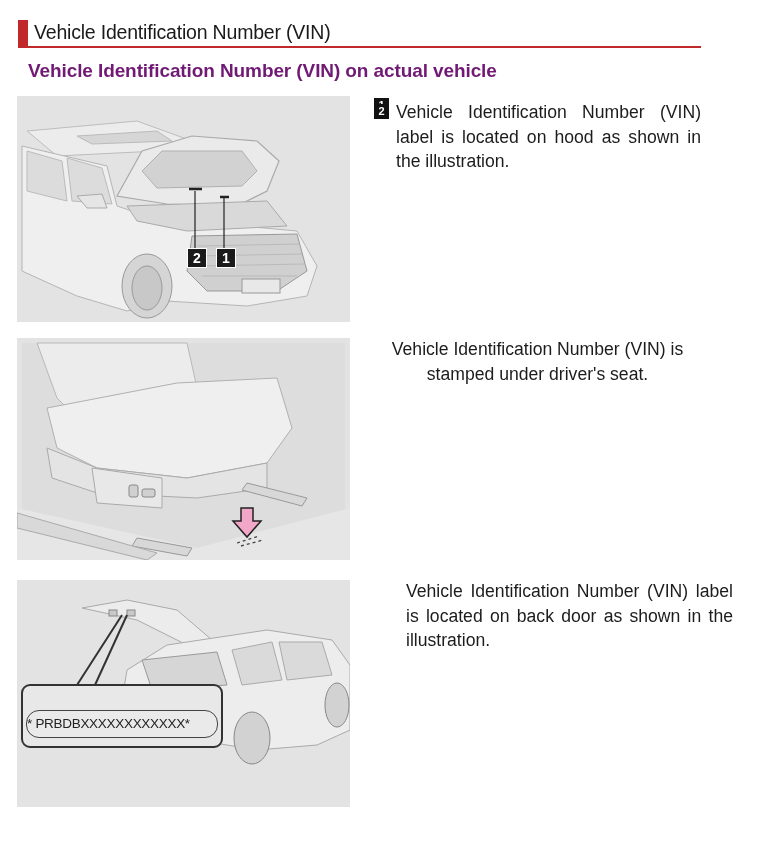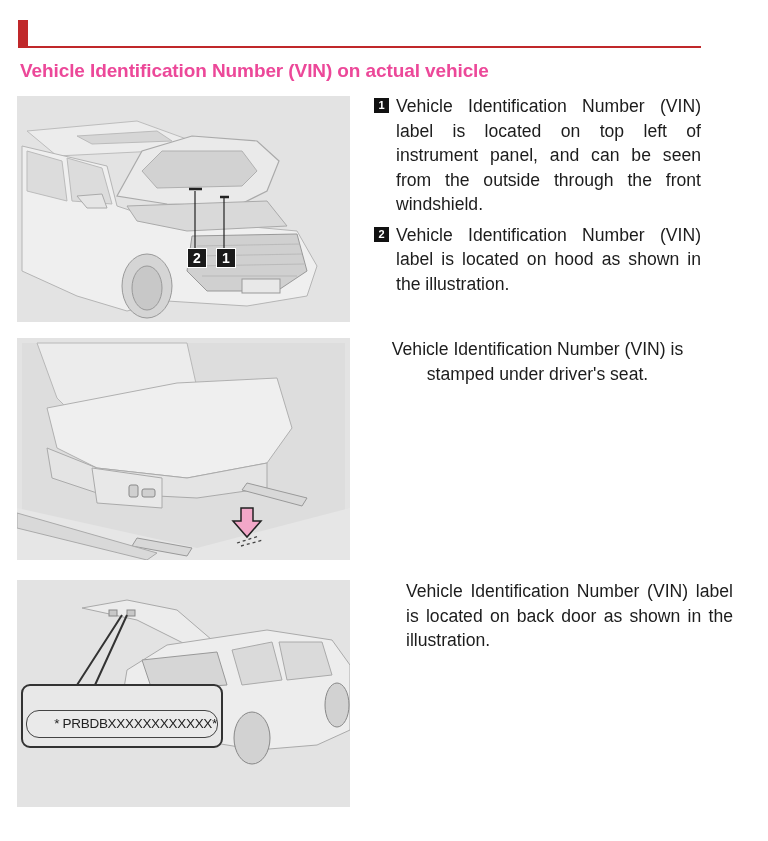--- a/index.html
+++ b/index.html
@@ -4,46 +4,47 @@
 <style>
   html, body { margin:0; padding:0; background:#ffffff; }
   body { width:768px; height:841px; position:relative; overflow:hidden;
          font-family:"Liberation Sans", "DejaVu Sans", sans-serif; color:#1a1a1a; }
 
   .section-header { position:absolute; left:18px; top:19px; width:683px; height:29px; }
   .section-header .bar { position:absolute; left:0; top:1px; width:10px; height:28px; background:#c0282a; }
   .section-header .title { position:absolute; left:16px; top:2px; font-size:19.5px; color:#1a1a1a; letter-spacing:-0.2px; }
   .section-header .rule { position:absolute; left:0; top:27px; width:683px; height:2px; background:#c0282a; }
 
-  .subheading { position:absolute; left:20px; top:60px; font-size:19px; font-weight:bold; color:#ec4899; letter-spacing:-0.1px; }
+  .subheading { position:absolute; left:28px; top:60px; font-size:19px; font-weight:bold; color:#701a75; letter-spacing:-0.1px; }
 
   .figure { position:absolute; left:17px; width:333px; background:#e3e3e3; overflow:hidden; }
   .fig1 { top:96px; height:226px; }
   .fig2 { top:338px; height:222px; }
   .fig3 { top:580px; height:227px; }
   .figure svg { position:absolute; left:0; top:0; width:100%; height:100%; }
 
   .text-block { position:absolute; left:374px; width:327px; font-size:17.6px; line-height:24.5px; color:#1c1c1c; text-align:justify; }
   .item { position:relative; padding-left:22px; margin-bottom:6px; }
   .item .num { position:absolute; left:0; top:4px; width:15px; height:15px; background:#111; color:#fff;
                font-size:11px; font-weight:bold; line-height:15px; text-align:center; }
   .tb1 { top:94px; }
   .tb2 { top:337px; text-align:center; }
   .tb3 { top:579px;margin-left:32px; }
 
   .callout-num { position:absolute; width:18px; height:18px; background:#1a1a1a; color:#fff; border:1.5px solid #fff;
                  font-size:14px; font-weight:bold; text-align:center; line-height:18px; }
   .vin-label { position:absolute; left:9px; top:130px; width:190px; height:26px; border:1.5px solid #444;
-               border-radius:13px; background:#eaeaea; font-size:13.5px; line-height:26px; text-align:right; color:#222; letter-spacing:-0.3px; }
+               border-radius:13px; background:#eaeaea; font-size:13.5px; line-height:26px; text-align:left; color:#222; letter-spacing:-0.3px; }
 </style>
 </head>
 <body>
 
 <div class="section-header">
   <div class="bar"></div>
+  <div class="title">Vehicle Identification Number (VIN)</div>
   <div class="rule"></div>
 </div>
 
 <div class="subheading">Vehicle Identification Number (VIN) on actual vehicle</div>
 
 <div class="figure fig1">
   <svg viewBox="0 0 333 226">
     <rect width="333" height="226" fill="#e3e3e3"></rect>
 
     <path d="M10 35 L120 25 L175 45 L140 55 L40 60 Z" fill="#ececec" stroke="#bdbdbd" stroke-width="1"></path>
@@ -129,21 +130,20 @@
 
     <path d="M60 105 L105 35 M78 105 L110 35" stroke="#333" stroke-width="2" fill="none"></path>
     <rect x="5" y="105" width="200" height="62" rx="8" fill="#e8e8e8" stroke="#333" stroke-width="2"></rect>
   </svg>
   <div class="vin-label">* PRBDBXXXXXXXXXXXX*</div>
 </div>
 
 <div class="text-block tb1">
   <div class="item">
     <span class="num">1</span>
-    <span>Vehicle Identification Number (VIN) label is located on top left of instrument panel, and can be seen from the outside through the front windshield.</span>
   </div>
   <div class="item">
     <span class="num">2</span>
     <span>Vehicle Identification Number (VIN) label is located on hood as shown in the illustration.</span>
   </div>
 </div>
 
 <div class="text-block tb2">Vehicle Identification Number (VIN) is stamped under driver's seat.</div>
 
 <div class="text-block tb3">Vehicle Identification Number (VIN) label is located on back door as shown in the illustration.</div>

